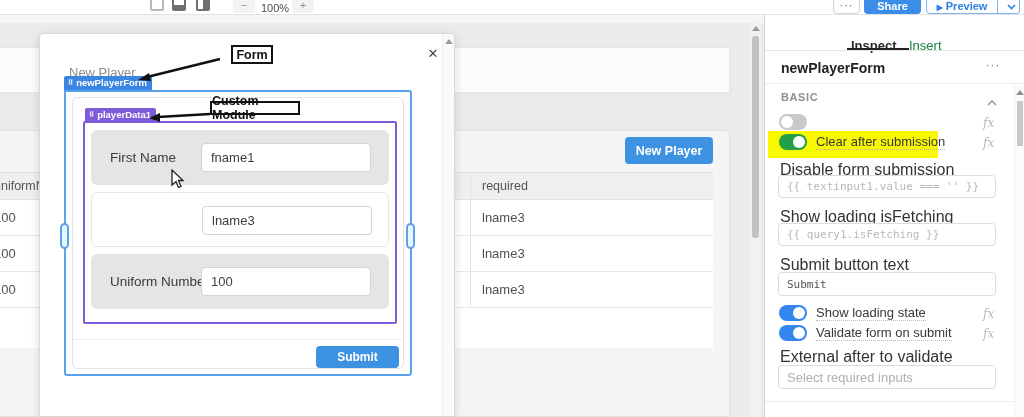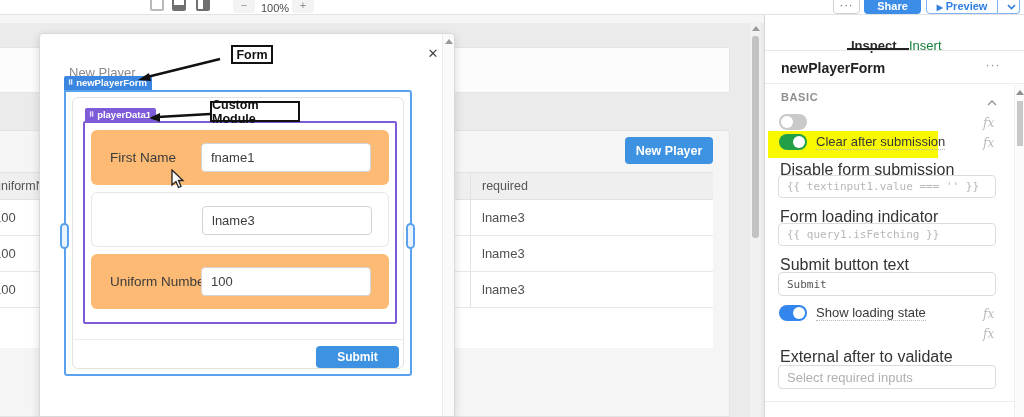--- a/index.html
+++ b/index.html
@@ -46,29 +46,29 @@
   .modal-title { position:absolute; left:29px; top:31px; font-size:13px; color:#8c8c8c; }
   .comp-tag { position:absolute; height:14px; color:#fff; font-size:9.5px; font-weight:bold; line-height:14px; padding:0 5px 0 4px; border-radius:2px 2px 2px 0; white-space:nowrap; z-index:6; }
   .tag-form { left:24px; top:42px; background:#3a86e0; border-radius:2px 2px 0 0; }
   .tag-module { left:45px; top:74px; background:#7e5bd8; }
   .drag-dots { font-size:7px; margin-right:3px; vertical-align:1px; }
   .form-outline { position:absolute; left:24px; top:56px; width:348px; height:286px; border:2px solid #5aa2ee; border-radius:0 3px 3px 3px; }
   .handle { position:absolute; width:9px; height:26px; background:#eaf4fe; border:2px solid #5aa2ee; border-radius:5px; z-index:7; }
   .form-card { position:absolute; left:32px; top:63px; width:332px; height:272px; background:#fff; border:1px solid #e2e2e2; border-radius:6px; }
   .module-outline { position:absolute; left:43px; top:87px; width:314px; height:203px; border:2px solid #7e5bd8; border-radius:2px; background:#fff; }
   .field-row { position:absolute; left:51px; width:298px; height:55px; border-radius:6px; z-index:5; }
-  .row-green { background:#fdba74; }
+  .row-green { background:#e5e5e5; }
   .row-white { background:#fff; border:1px solid #e6e6e6; }
   .field-label { position:absolute; left:19px; top:0; height:55px; line-height:55px; font-size:13.5px; color:#3b3b3b; }
   .field-input { position:absolute; left:110px; top:13px; width:170px; height:29px; background:#fff; border:1px solid #d4d4d4; border-radius:4px; font-size:13px; color:#3d3d3d; padding:0 9px; font-family:"Liberation Sans",sans-serif; }
   .form-divider { position:absolute; left:32px; top:305px; width:332px; height:1px; background:#ececec; }
   .submit-btn { position:absolute; left:276px; top:312px; width:83px; height:22px; background:#3d92e2; border:none; border-radius:4px; color:#fff; font-weight:bold; font-size:12px; z-index:5; }
   .anno-box { position:absolute; background:#fff; border:2px solid #111; font-size:12.5px; font-weight:600; color:#111; display:flex; align-items:center; justify-content:center; z-index:8; }
   .anno-form { left:191px; top:11px; width:42px; height:19px; }
-  .anno-module { left:170px; top:67px; width:90px; height:21px; }
+  .anno-module { left:170px; top:67px; width:90px; height:14px; }
   .arrow-svg { position:absolute; left:0; top:0; width:416px; height:384px; pointer-events:none; z-index:7; }
   .cursor-svg { position:absolute; left:130px; top:135px; z-index:9; }
 
   
   .panel { left:764px; top:15px; width:260px; height:402px; background:#fff; border-left:1px solid #d5d5d5; z-index:20; }
   .tab { position:absolute; top:18px; height:16px; display:flex; align-items:center; gap:5px; font-size:13px; background:none; border:none;flex-direction:column; }
   .tab-inspect { left:86px; color:#2b2b2b; font-weight:600; }
   .tab-insert { left:144px; color:#15803d; }
   .tab-underline { position:absolute; left:82px; top:33px; width:62px; height:2px; background:#222; }
   .tab-divider { position:absolute; left:0; top:35px; width:260px; height:1px; background:#e6e6e6; }
@@ -236,34 +236,40 @@
     <span class="toggle on-green">
         <span class="knob"></span>
       </span>
     <span class="toggle-label">Clear after submission</span>
   </div>
   <span class="fx" style="top:121px">fx</span>
 
   <div class="prop-label" style="top:146px"><span>Disable form submission</span></div>
   <input class="prop-input code" style="top: 160px; height: 23px;" readonly="" placeholder="{{ textinput1.value === '' }}">
 
-  <div class="prop-label" style="top:193px"><span>Form loading indicator</span></div>
+  <div class="prop-label" style="top:193px"><span>Show loading isFetching</span></div>
   <input class="prop-input code" style="top: 208px; height: 23px;" readonly="" placeholder="{{ query1.isFetching }}">
 
   <div class="prop-label" style="top:241px"><span>Submit button text</span></div>
   <input class="prop-input code" style="top: 257px; height: 24px;" readonly="" value="Submit">
 
   <div class="toggle-row" style="top:290px">
     <span class="toggle on-blue">
         <span class="knob"></span>
       </span>
     <span class="toggle-label">Show loading state</span>
   </div>
   <span class="fx" style="top:292px">fx</span>
 
+  <div class="toggle-row" style="top:310px">
+    <span class="toggle on-blue">
+        <span class="knob"></span>
+      </span>
+    <span class="toggle-label">Validate form on submit</span>
+  </div>
   <span class="fx" style="top:312px">fx</span>
 
   <div class="prop-label" style="top:333px"><span>External after to validate</span></div>
   <input class="prop-input plain" style="top: 350px; height: 24px;" readonly="" placeholder="Select required inputs">
 
   <div class="panel-divider" style="top:386px"></div>
 
   <div class="panel-scrollbar">
     <div class="tri-up"></div>
     <div class="thumb"></div>

